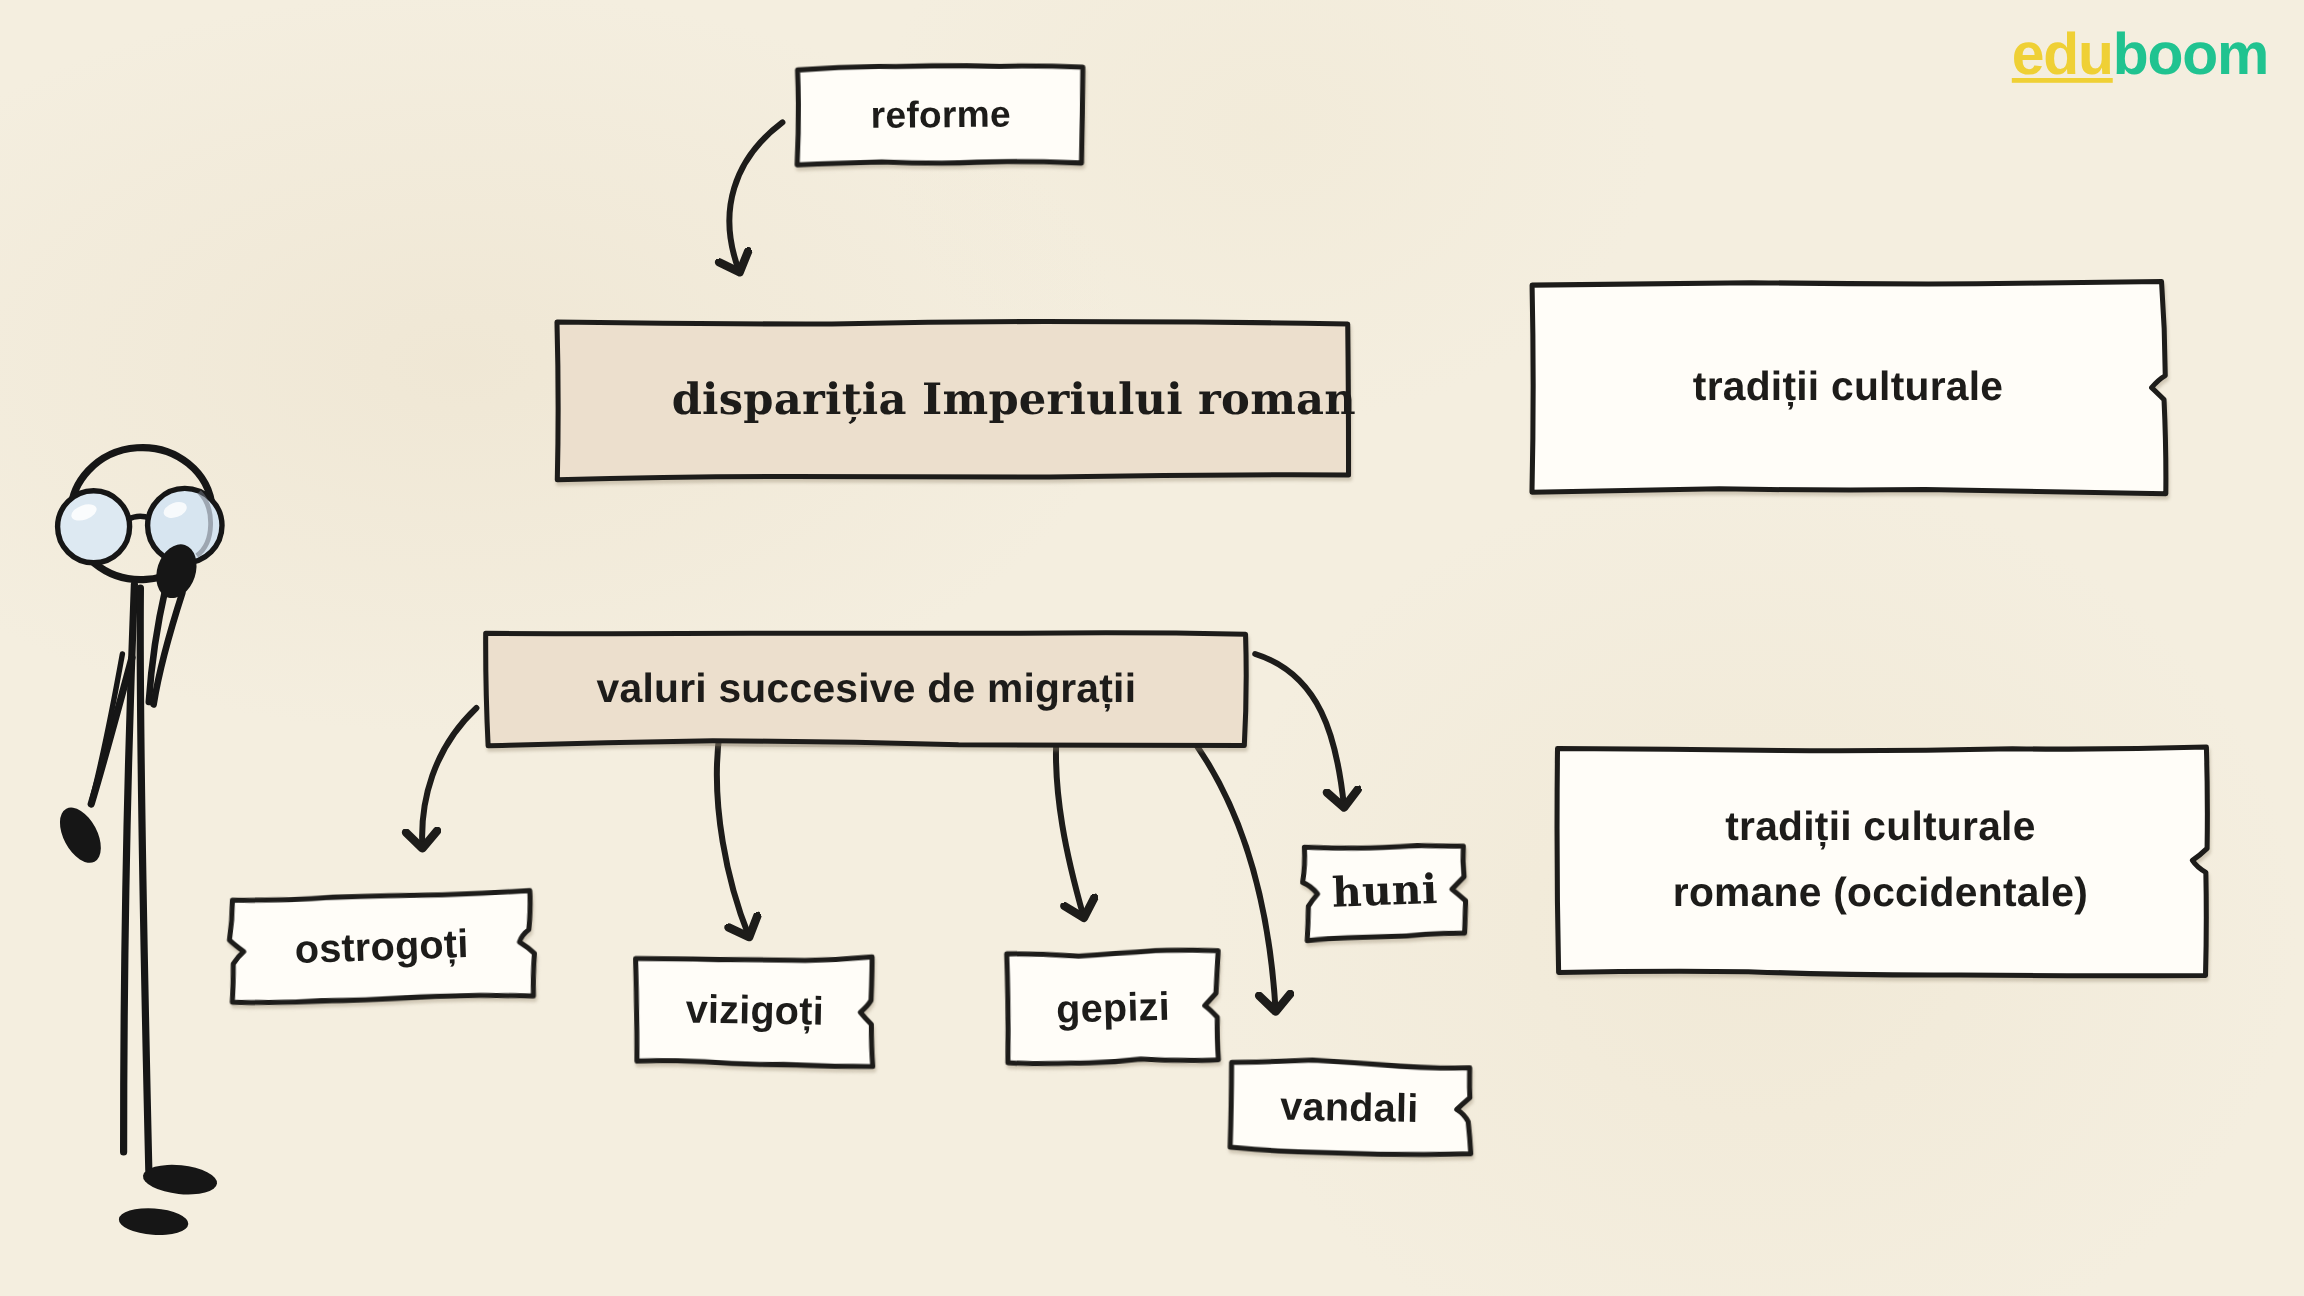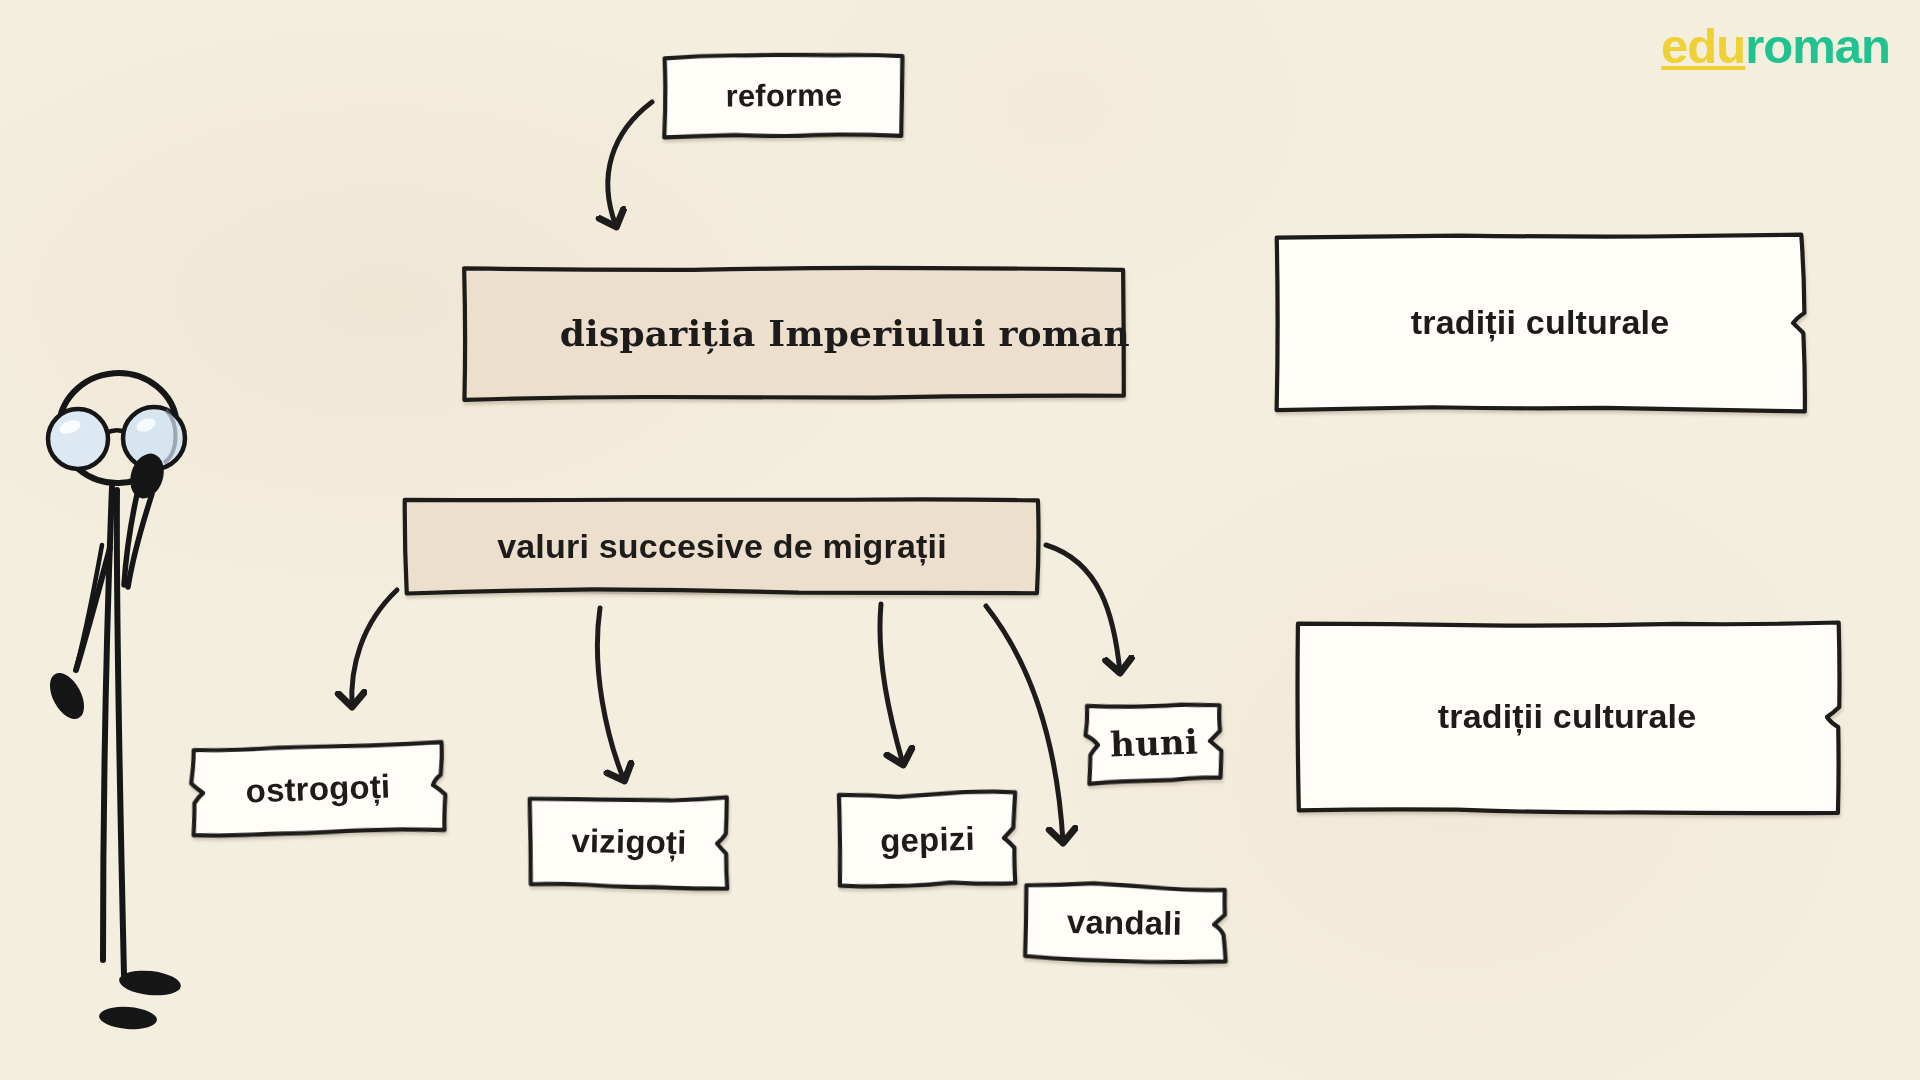--- a/index.html
+++ b/index.html
@@ -26,21 +26,21 @@
   .smudge{stroke:rgba(125,115,98,.42);stroke-width:13;fill:none;stroke-linecap:round;}
   .smudge2{stroke:rgba(125,115,98,.28);stroke-width:9;fill:none;stroke-linecap:round;}
   .box-label{position:relative;z-index:2;font-weight:700;letter-spacing:.2px;}
   .sans{font-family:"Liberation Sans",sans-serif;}
   .serif{font-family:"DejaVu Serif",serif;}
   .two-line{display:flex;flex-direction:column;line-height:1.62;}
 
   
   #node-reforme   {left:660px;top:52px;  width:248px;height:88px; font-size:31px;transform:rotate(-.5deg);}
   #node-disparitia{left:458px;top:263px; width:672px;height:140px;font-size:36px;justify-content:flex-end;}
-  #node-valuri    {left:402px;top:496px; width:640px;height:100px;font-size:34px;}
+  #node-valuri    {left:402px;top:524px; width:640px;height:100px;font-size:34px;}
   #node-bizantine {left:1272px;top:232px;width:536px;height:182px;font-size:34px;}
   #node-romane    {left:1292px;top:618px;width:550px;height:198px;font-size:34px;}
   #node-ostrogoti {left:188px;top:740px; width:260px;height:98px; font-size:33px;transform:rotate(-2deg);}
   #node-vizigoti  {left:526px;top:793px; width:206px;height:98px; font-size:33px;transform:rotate(1deg);}
   #node-gepizi    {left:836px;top:790px; width:183px;height:100px;font-size:33px;transform:rotate(-1.5deg);}
   #node-huni      {left:1083px;top:701px;width:142px;height:84px; font-size:34px;transform:rotate(-2deg);}
   #node-vandali   {left:1020px;top:881px;width:209px;height:84px; font-size:33px;transform:rotate(1deg);}
 
   #logo{
     position:absolute;top:18px;right:30px;z-index:5;
@@ -130,20 +130,21 @@
     <span>tradiții culturale</span>
   </span>
 </div>
 
 <div class="node sans" id="node-romane">
   <svg class="frame" viewBox="0 0 550 198">
       <path class="outline" d="M 5.932656035665294 5.690393518518518 Q 99.19252829218108 6.032593878600823 192.5 7.406721536351166 Q 290.6173868312757 8.10037079903978 385 5.9736153978052124 Q 466.9638846021948 6.95108024691358 546.653420781893 4.523298182441701 Q 547.8992669753087 46.87603523662552 547.253000685871 89 Q 541.877323388203 94.25042866941016 535 99 Q 538.690331361454 104.67865226337449 546.2159850823045 109 Q 547.064906978738 152.63477151920438 545.9338563100138 194.85414523319616 Q 442.61970593278465 195.48917824074076 341 194.46141975308643 Q 254.6571330589849 194.93144075788751 165 191.72172925240054 Q 87.37151491769546 190.69470164609055 6.860382373113855 192.47305812757202 Q 4.803103566529493 99.56816272290808 5.932656035665294 5.690393518518518 Z"></path>
     </svg>
   <span class="box-label two-line">
     <span>tradiții culturale</span>
+    <span>romane (occidentale)</span>
   </span>
 </div>
 
 <div class="node sans" id="node-ostrogoti">
   <svg class="frame" viewBox="0 0 260 98">
       <path class="outline" d="M 7.128772290809327 5.767682613168724 Q 49.56767832647462 7.985997513717422 91 6.272590877914952 Q 137.81628943758574 6.501819701646091 182 7.424361282578875 Q 219.1147548010974 7.420173182441701 255.0408950617284 6.421574931412895 Q 255.43266032235942 21.03539308984911 253.12504286694102 39 Q 247.0647162208505 43.259002057613166 245 49 Q 251.86357810356654 53.49792524005487 257.08031121399176 59 Q 255.10370156035663 78.41449974279836 255.03120713305898 94.31415037722908 Q 206.76666666666668 91.52488640260631 161.2 91.96926440329219 Q 118.39327846364883 93.20531764403293 78 92.18482081618656 Q 39.96888717421125 93.08560528120712 4.075017146776406 90.79108796296296 Q 5.616610939643347 73.25475180041153 5.965749314128944 59 Q 10.320083161865568 52.721587791495196 15 49 Q 7.578821587791494 43.17861796982167 3.4909765089163236 39 Q 6.480896347736625 22.90426311728395 7.128772290809327 5.767682613168724 Z"></path>
     </svg>
   <span class="box-label">ostrogoți</span>
 </div>
 
@@ -169,14 +170,14 @@
 </div>
 
 <div class="node sans" id="node-vandali">
   <svg class="frame" viewBox="0 0 209 84">
       <path class="outline" d="M 5.717121056241426 5.9995498971193415 Q 38.59535751028806 5.1538901748971195 73.14999999999999 2.87019890260631 Q 110.13600823045267 4.456234996570645 146.29999999999998 6.7765989368998625 Q 177.10529406721534 8.452006172839505 204.20331790123456 7.116405178326475 Q 204.01130401234568 21.20386445473251 204.7411694101509 32 Q 198.51688100137173 37.54713648834019 194 42 Q 200.59840749314128 46.000051440329216 203.67328960905348 52 Q 205.3220057441701 65.21568715706447 206.32325960219478 78.69416580932784 Q 166.68506601508918 80.12899305555554 129.58 80.49279835390946 Q 97.77285322359397 80.04656421467764 62.699999999999996 79.57409550754458 Q 33.05860339506172 78.88081275720165 5.71892146776406 76.7451774691358 Q 6.223782578875172 42.30365655006858 5.717121056241426 5.9995498971193415 Z"></path>
     </svg>
   <span class="box-label">vandali</span>
 </div>
 
 <div id="logo">
-  <span class="edu">edu</span><span class="boom">roman</span>
+  <span class="edu">edu</span><span class="boom">boom</span>
 </div>
 
 </body></html>

